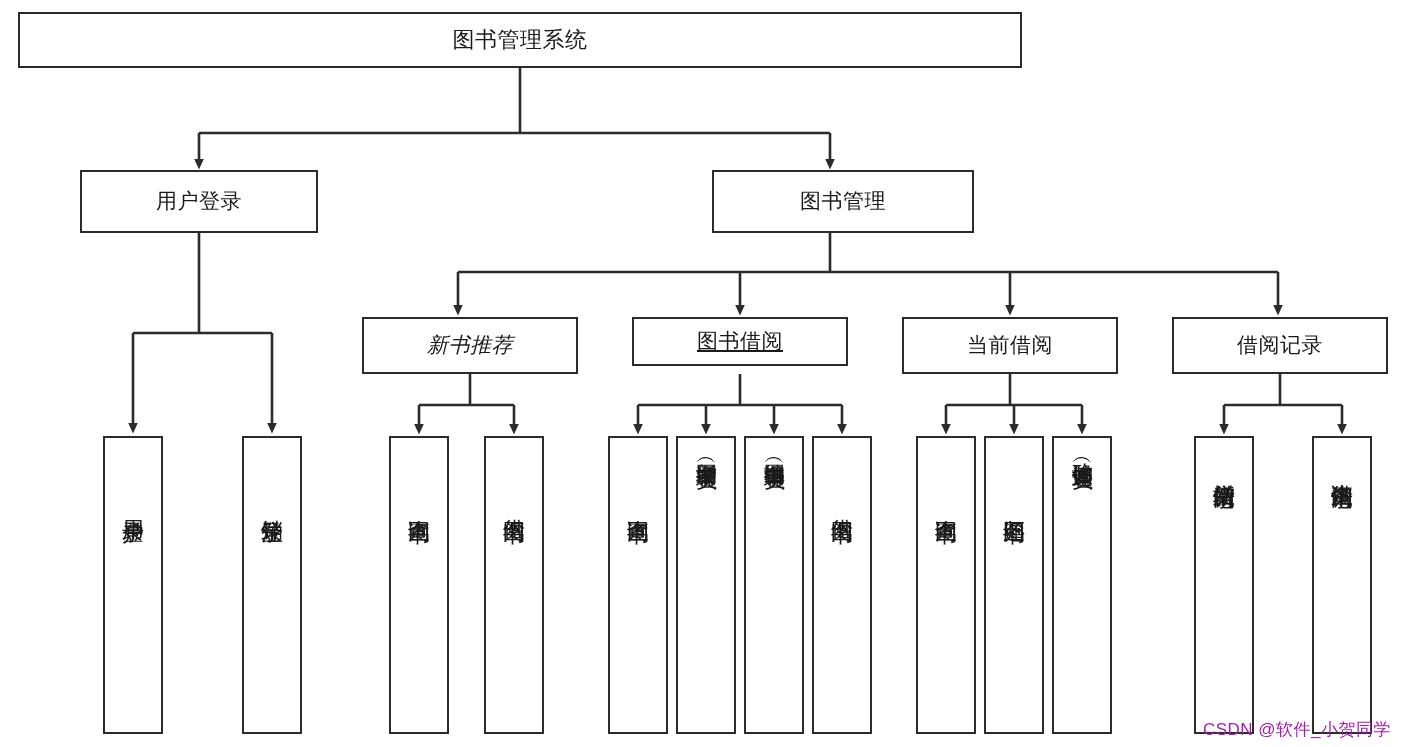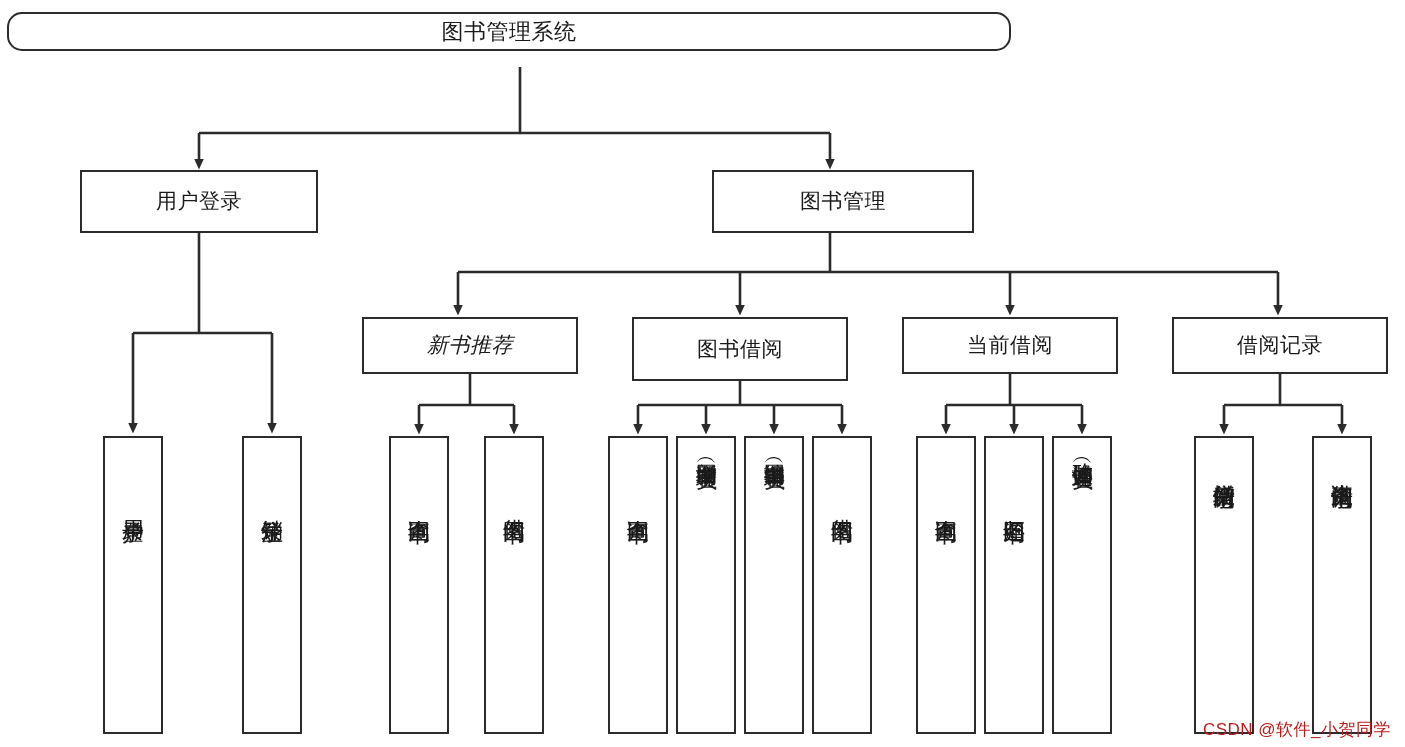--- a/index.html
+++ b/index.html
@@ -61,21 +61,21 @@
     white-space: nowrap;
   }
   .v-node.tall-text .label {
     font-size: 21px;
   }
   .watermark {
     position: absolute;
     right: 14px;
     bottom: 6px;
     font-size: 17px;
-    color: #b91c1c;
+    color: #a21caf;
     letter-spacing: 0.5px;
     white-space: nowrap;
     user-select: none;
   }
 </style>
 </head>
 <body>
 
 <div id="canvas">
 
@@ -122,35 +122,35 @@
       <path d="M1014,405 L1014,425" marker-end="url(#arrow)"></path>
       <path d="M1082,405 L1082,425" marker-end="url(#arrow)"></path>
 
       <path d="M1280,374 L1280,405"></path>
       <path d="M1224,405 L1342,405"></path>
       <path d="M1224,405 L1224,425" marker-end="url(#arrow)"></path>
       <path d="M1342,405 L1342,425" marker-end="url(#arrow)"></path>
     </g>
   </svg>
 
-  <div class="node h-node root" style="left:7px; top:12px; width:1004px; height:39px;border-radius:15px;">
+  <div class="node h-node root" style="left:18px; top:12px; width:1004px; height:56px;">
     <span class="label">图书管理系统</span>
   </div>
 
   <div class="node h-node" style="left:80px; top:170px; width:238px; height:63px;">
     <span class="label">用户登录</span>
   </div>
   <div class="node h-node" style="left:712px; top:170px; width:262px; height:63px;">
     <span class="label">图书管理</span>
   </div>
 
   <div class="node h-node" style="left:362px; top:317px; width:216px; height:57px;font-style:italic;">
     <span class="label">新书推荐</span>
   </div>
-  <div class="node h-node" style="left:632px; top:317px; width:216px; height:64px;">
+  <div class="node h-node" style="left:632px; top:317px; width:216px; height:49px;text-decoration:underline;">
     <span class="label">图书借阅</span>
   </div>
   <div class="node h-node" style="left:902px; top:317px; width:216px; height:57px;">
     <span class="label">当前借阅</span>
   </div>
   <div class="node h-node" style="left:1172px; top:317px; width:216px; height:57px;">
     <span class="label">借阅记录</span>
   </div>
 
   <div class="node v-node" style="left:103px; top:436px; width:60px; height:298px; padding-top:64px;">

